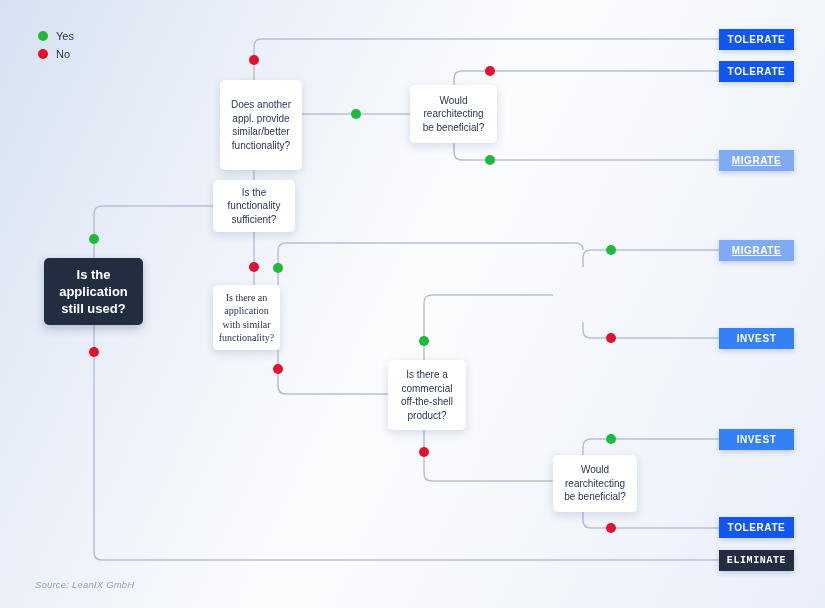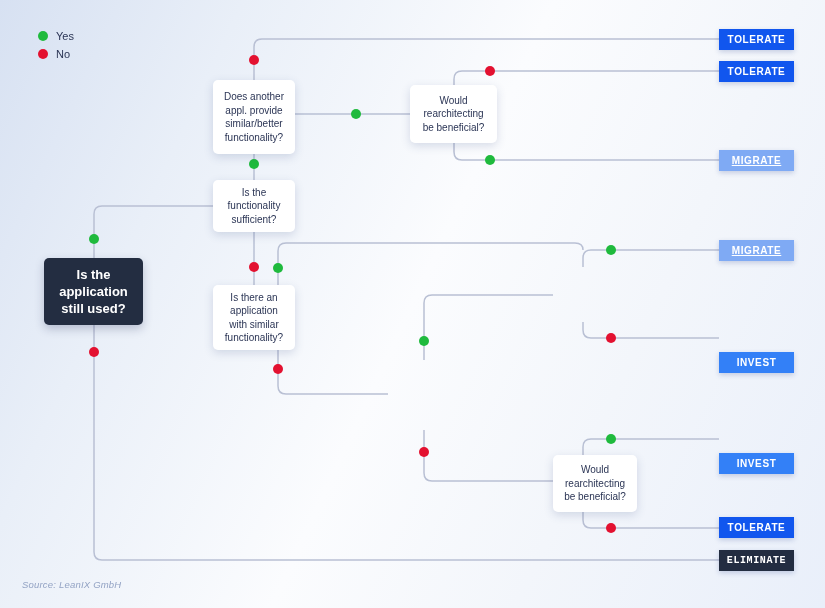--- a/index.html
+++ b/index.html
@@ -32,26 +32,26 @@
     background:#fff;color:var(--node-text,#2b3555);font-weight:500;
     font-size:10px;line-height:13.5px;box-shadow:0 3px 10px rgba(50,70,130,.18);
   }
   .outcome{
     position:absolute;left:719px;width:75px;height:21px;border-radius:0;
     display:flex;align-items:center;justify-content:center;color:#fff;
     font-size:10px;font-weight:bold;letter-spacing:.6px;
     box-shadow:0 2px 5px rgba(30,60,140,.22);
   }
   .outcome.tolerate{background:var(--tolerate-blue,#1156ee);}
-  .outcome.invest{background:var(--invest-blue,#3380f7);margin-top:24px;}
+  .outcome.invest{background:var(--invest-blue,#3380f7);}
   .outcome.migrate{background:var(--migrate-light-blue,#7faaf4);text-decoration:underline;}
   .outcome.eliminate{background:var(--eliminate-dark,#232d41);}
 
   .source{
-    position:absolute;left:22px;top:579px;font-size:9.5px;font-style:italic;
+    position:absolute;left:35px;top:579px;font-size:9.5px;font-style:italic;
     color:#93a3c4;letter-spacing:.2px;
   }
 </style>
 </head>
 <body>
 
 <div id="canvas">
 
   <svg class="wires" width="825" height="608">
 
@@ -98,39 +98,43 @@
     <div class="row">
       <span class="swatch no"></span>
       <span class="lbl">No</span>
     </div>
   </div>
 
   <div class="node start" style="left:44px;top:258px;width:99px;height:67px;">Is the
 application
 still used?</div>
 
-  <div class="node q" style="left:213px;top:80px;width:82px;height:74px;">Does another
+  <div class="node q" style="left:220px;top:80px;width:82px;height:90px;">Does another
 appl. provide
 similar/better
 functionality?</div>
 
   <div class="node q" style="left:213px;top:180px;width:82px;height:52px;">Is the
 functionality
 sufficient?</div>
 
   <div class="node q" style="left:410px;top:85px;width:87px;height:58px;">Would
 rearchitecting
 be beneficial?</div>
 
-  <div class="node q" style="left:213px;top:285px;width:82px;height:65px;">Is there an
+  <div class="node q" style="left:213px;top:285px;width:67px;height:65px;font-family:Liberation Serif, serif;">Is there an
 application
 with similar
 functionality?</div>
 
 
+  <div class="node q" style="left:388px;top:360px;width:78px;height:70px;">Is there a
+commercial
+off-the-shell
+product?</div>
 
   <div class="node q" style="left:553px;top:455px;width:84px;height:57px;">Would
 rearchitecting
 be beneficial?</div>
 
   <div class="outcome tolerate" style="top:29px;">TOLERATE</div>
   <div class="outcome tolerate" style="top:61px;">TOLERATE</div>
   <div class="outcome migrate" style="top:150px;">MIGRATE</div>
   <div class="outcome migrate" style="top:240px;">MIGRATE</div>
   <div class="outcome invest" style="top:328px;">INVEST</div>

